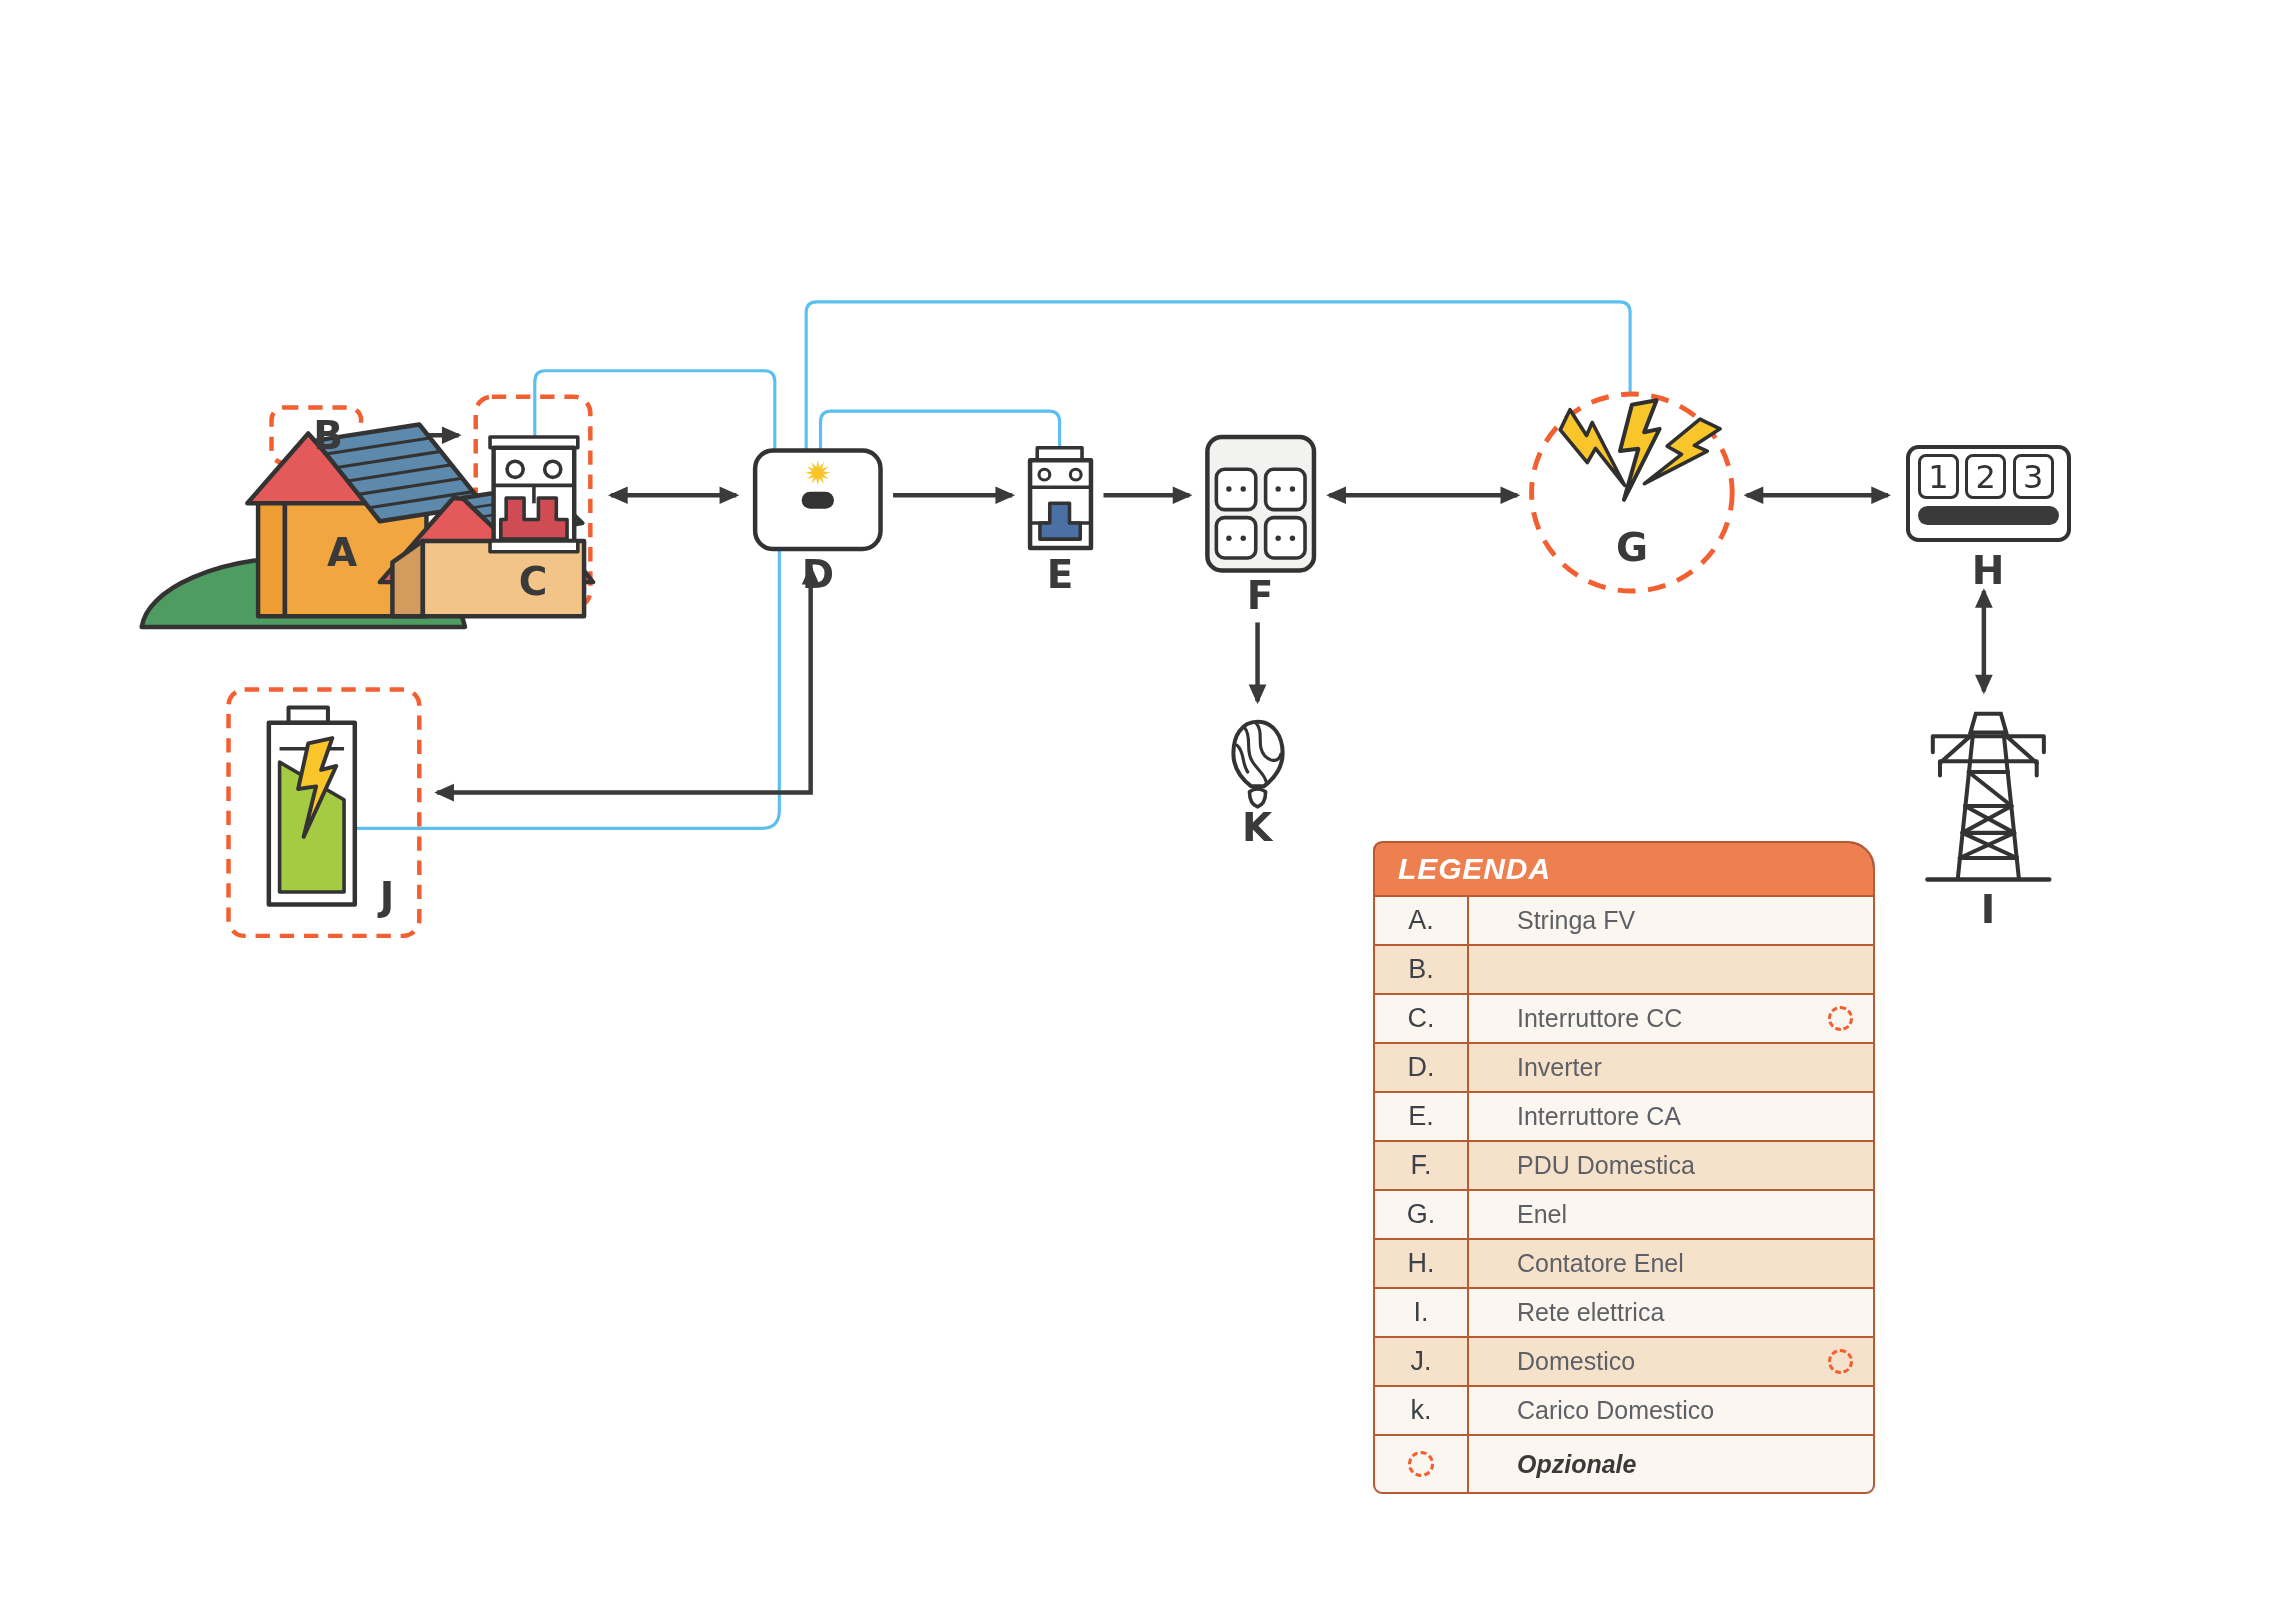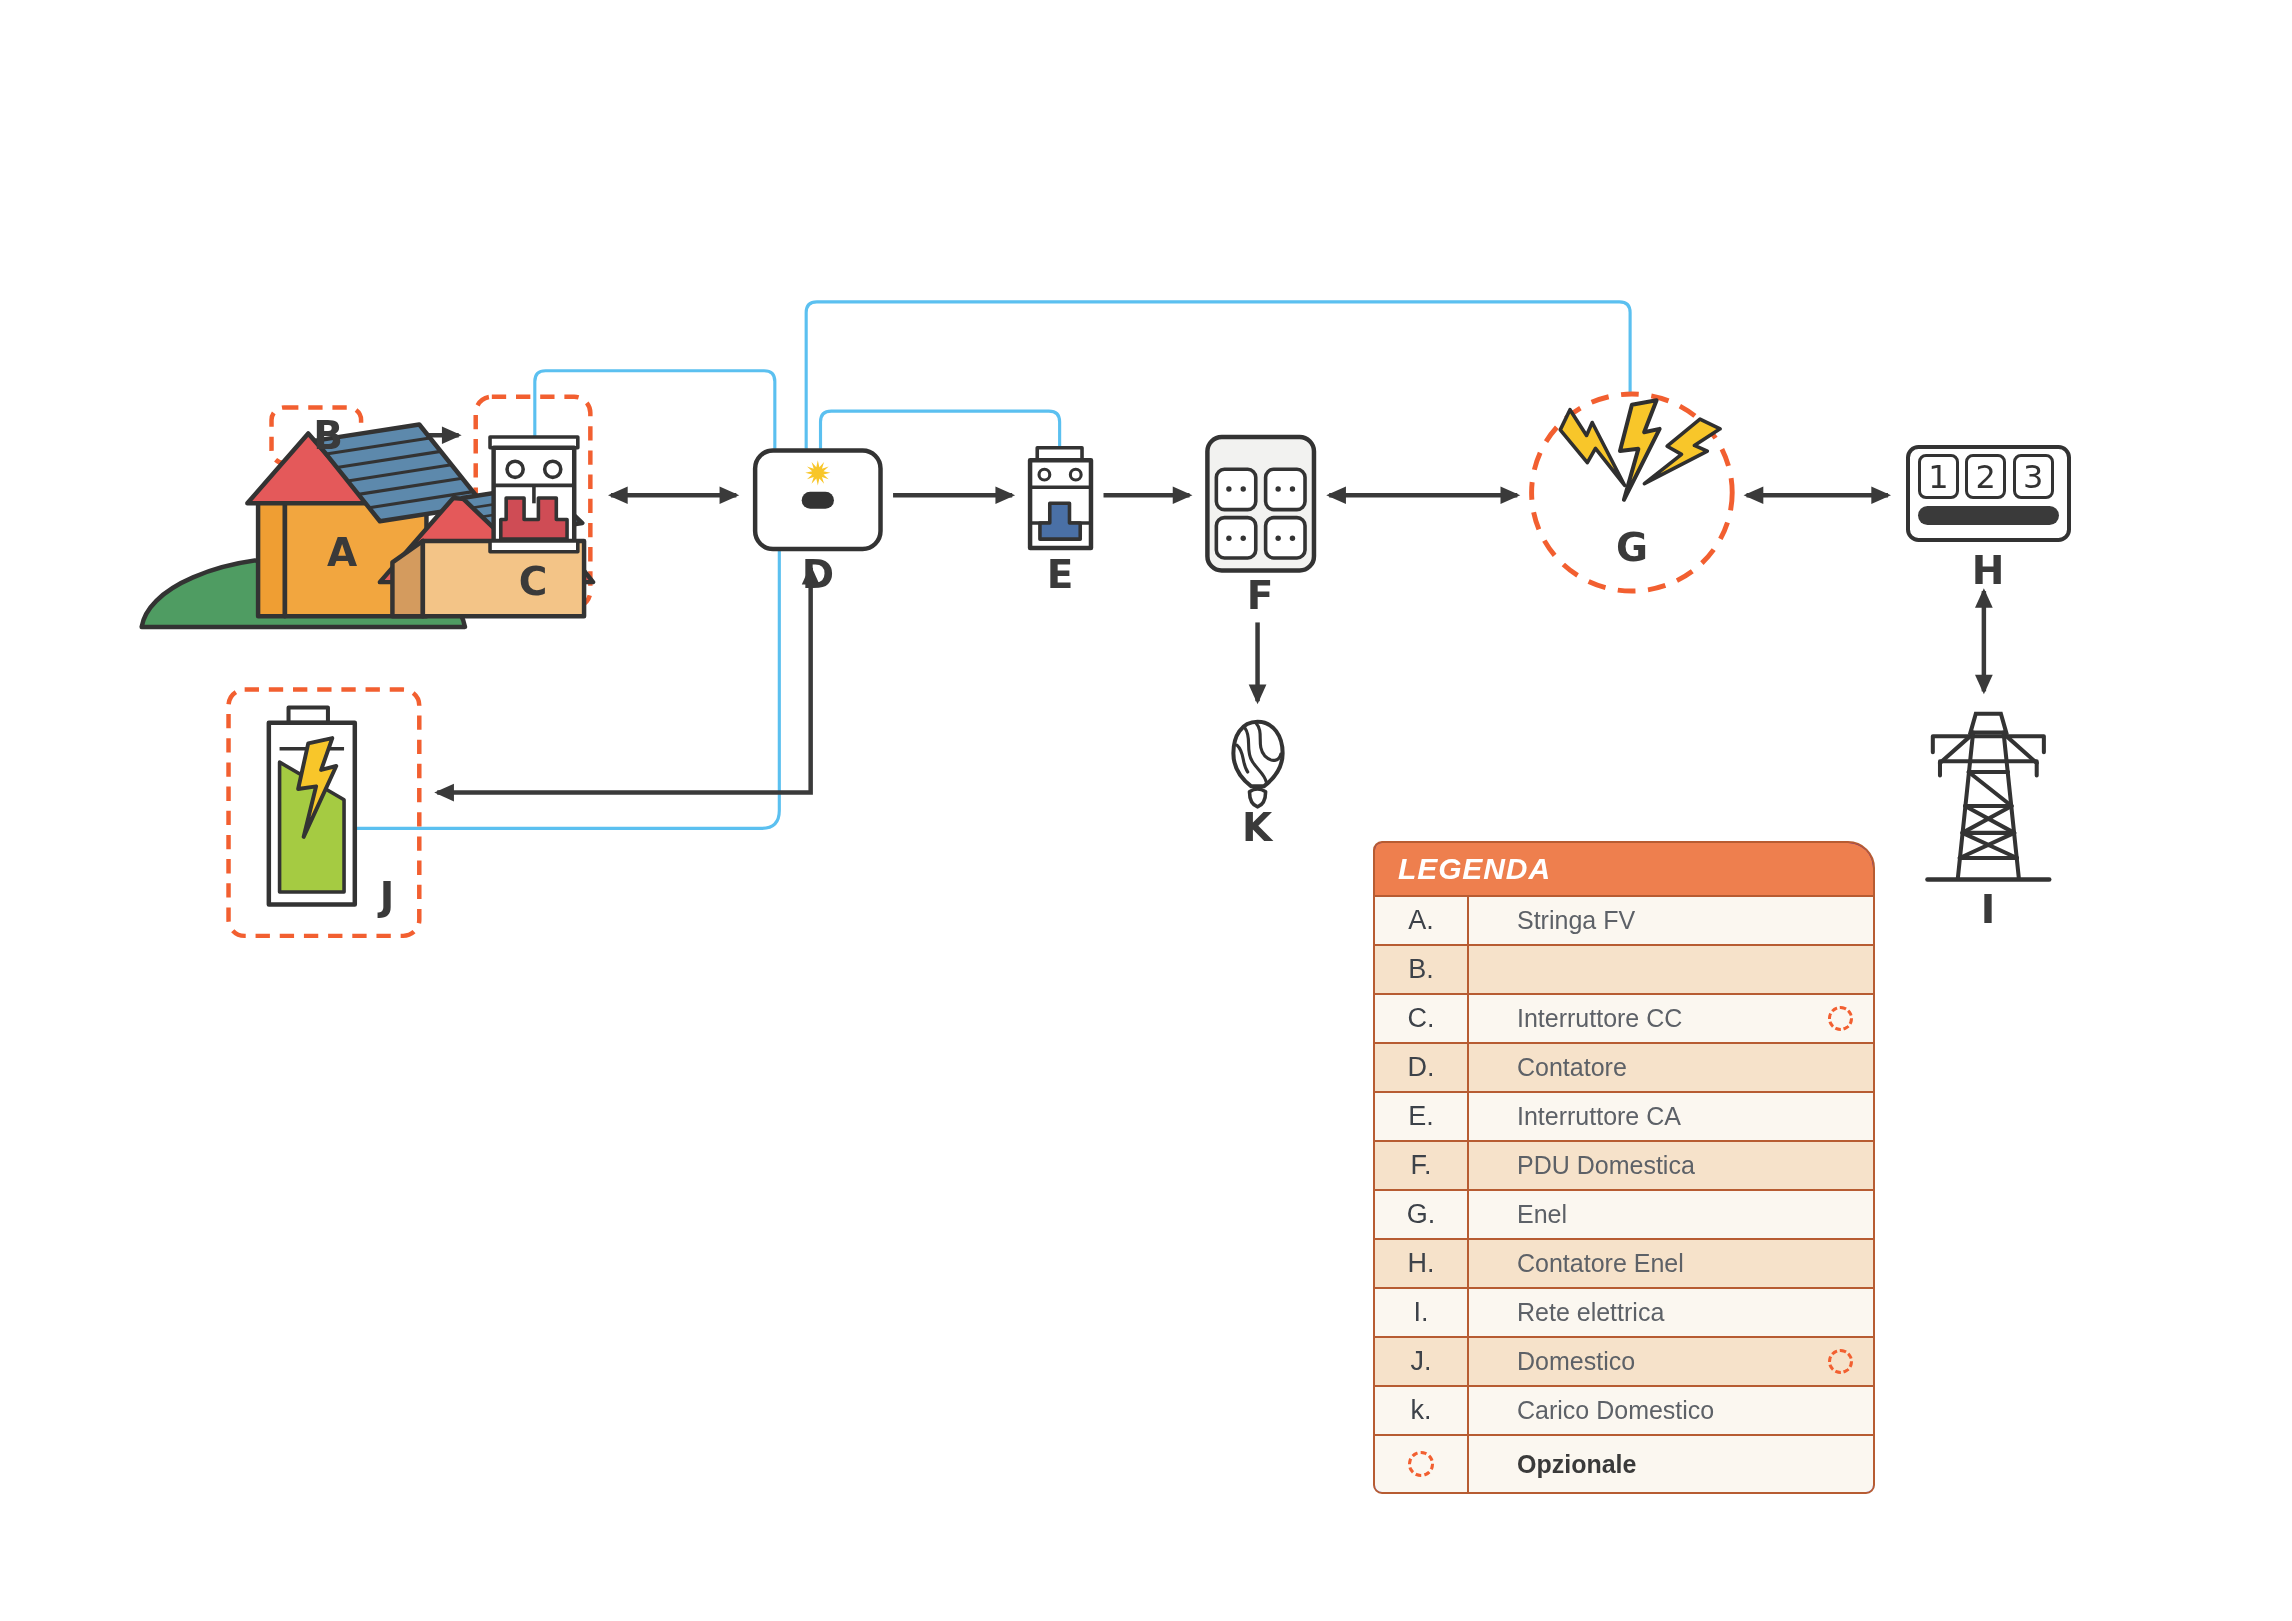--- a/index.html
+++ b/index.html
@@ -25,21 +25,21 @@
     border-radius:5.4px 23px 0 0;font-family:"Liberation Sans",sans-serif;}
   .legend-row{display:flex;height:47px;border-top:2.7px solid #b75c32;}
   .legend-row.footer{height:56px;}
   .cell-key{width:92px;flex:none;display:flex;align-items:center;justify-content:center;
     font-size:27px;color:#3d4249;border-right:2.7px solid #b75c32;}
   .cell-label{flex:1;display:flex;align-items:center;padding:0 19.7px 0 48px;font-size:25px;color:#5d6167;}
   .row-light{background:#fbf7f0;}
   .row-tan{background:#f6e2ca;}
   .opt-circle{width:19.7px;height:19.7px;border:3.6px dashed #f25f30;border-radius:50%;flex:none;}
   .cell-label .opt-circle{margin-left:auto;}
-  .footer .cell-label{font-weight:bold;color:#3a3a3a;}
+  .footer .cell-label{font-weight:bold;font-style:italic;color:#3a3a3a;}
 </style>
 </head>
 <body>
 
 <div class="canvas">
 
 <svg class="diagram" width="2293" height="1621" viewBox="0 0 2560 1810">
   <defs>
     <marker id="arrow" viewBox="0 0 10 10" refX="8.5" refY="5" markerWidth="5.2" markerHeight="4.4" orient="auto-start-reverse">
       <path d="M0,0.5 L10,5 L0,9.5 Z" fill="#3a3a3a"></path>
@@ -215,21 +215,21 @@
   </div>
   <div class="legend-row row-light">
     <div class="cell-key">C.</div>
     <div class="cell-label">
           <span>Interruttore CC</span>
           <span class="opt-circle"></span>
         </div>
   </div>
   <div class="legend-row row-tan">
     <div class="cell-key">D.</div>
-    <div class="cell-label">Contatore</div>
+    <div class="cell-label">Inverter</div>
   </div>
   <div class="legend-row row-light">
     <div class="cell-key">E.</div>
     <div class="cell-label">Interruttore CA</div>
   </div>
   <div class="legend-row row-tan">
     <div class="cell-key">F.</div>
     <div class="cell-label">PDU Domestica</div>
   </div>
   <div class="legend-row row-light">

